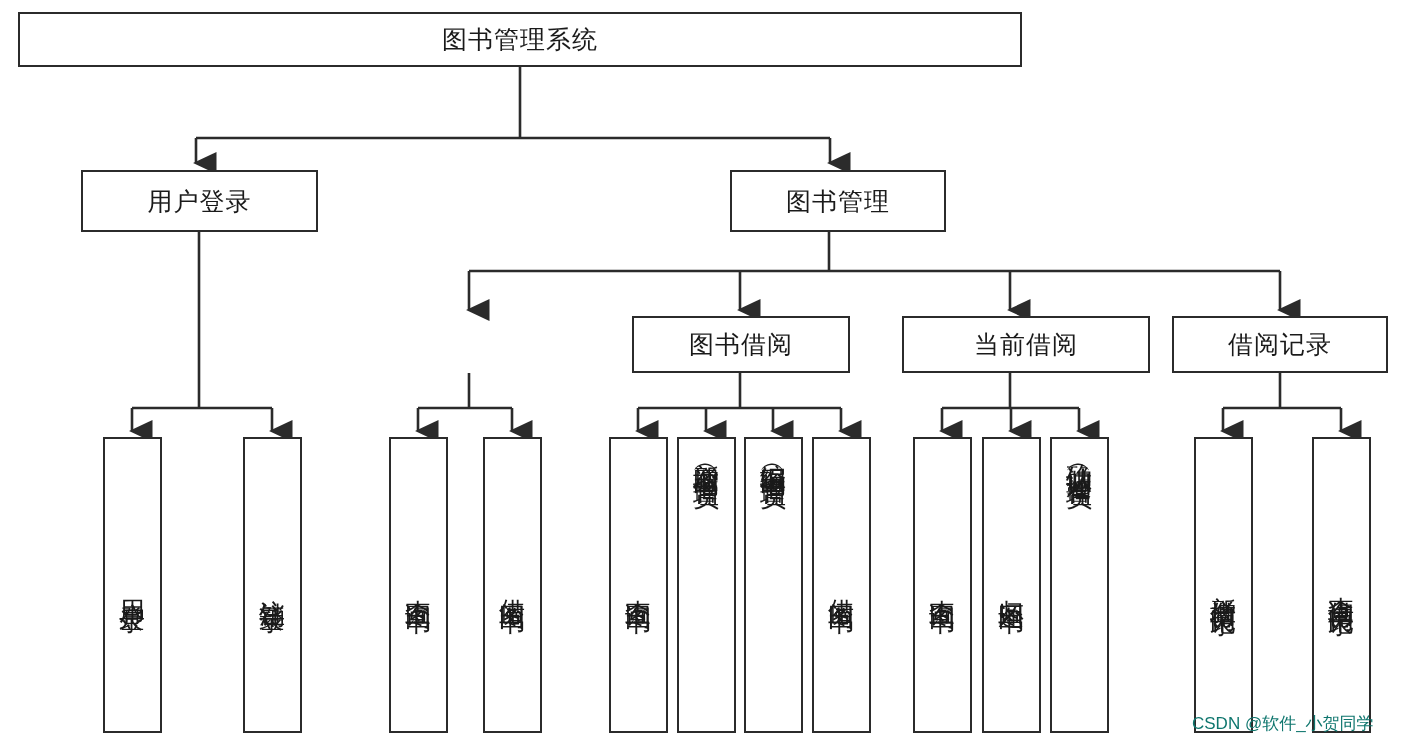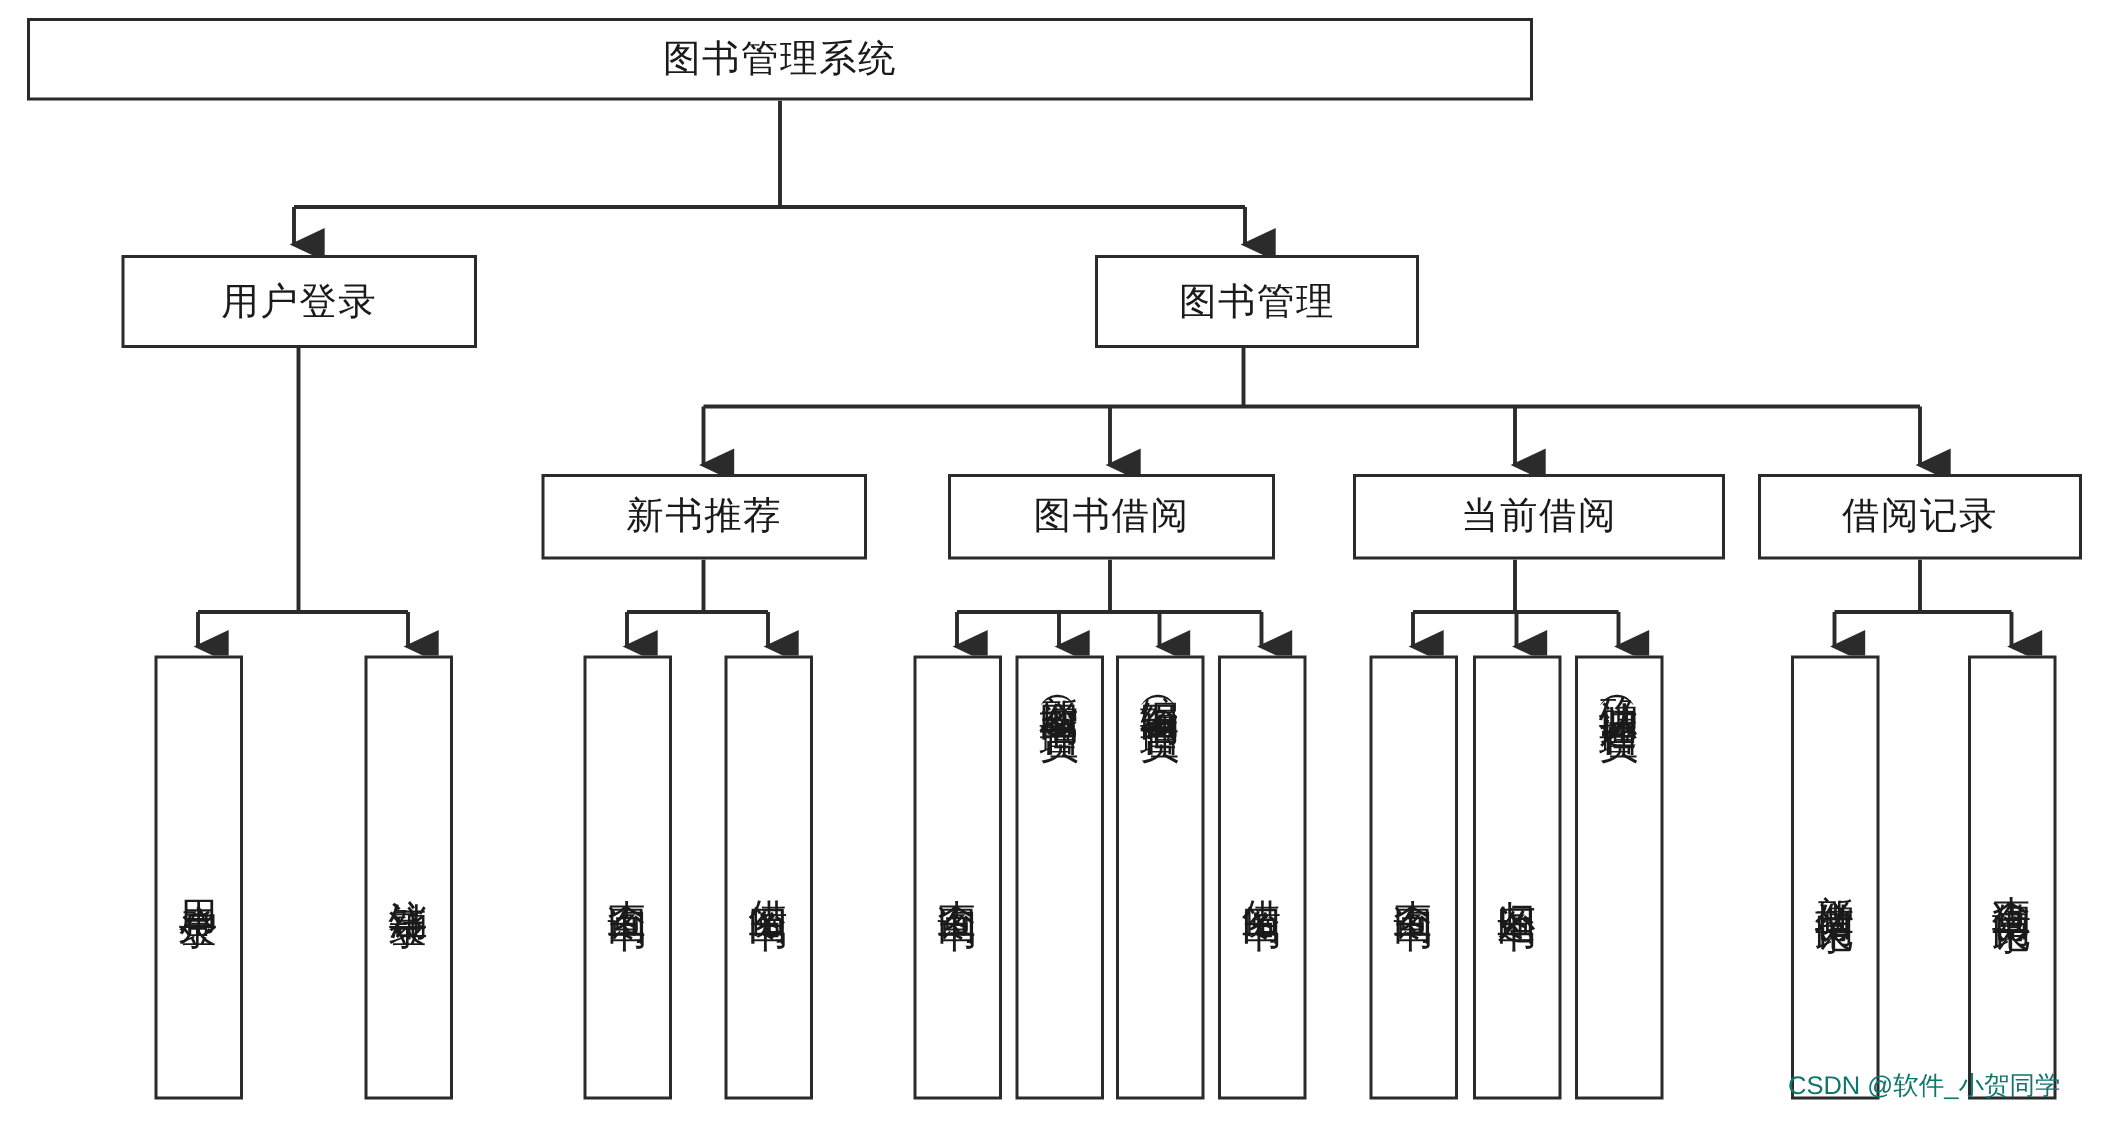--- a/index.html
+++ b/index.html
@@ -136,23 +136,20 @@
     <span class="node-label">图书管理系统</span>
   </div>
 
   <div class="node h-node" style="left:81px; top:170px; width:237px; height:62px;">
     <span class="node-label">用户登录</span>
   </div>
   <div class="node h-node" style="left:691px; top:170px; width:216px; height:62px;margin-left:39px;">
     <span class="node-label">图书管理</span>
   </div>
 
-  <div class="node h-node" style="left:361px; top:316px; width:217px; height:57px;">
-    <span class="node-label">新书推荐</span>
-  </div>
   <div class="node h-node" style="left:632px; top:316px; width:218px; height:57px;">
     <span class="node-label">图书借阅</span>
   </div>
   <div class="node h-node" style="left:902px; top:316px; width:248px; height:57px;">
     <span class="node-label">当前借阅</span>
   </div>
   <div class="node h-node" style="left:1172px; top:316px; width:216px; height:57px;">
     <span class="node-label">借阅记录</span>
   </div>
 

